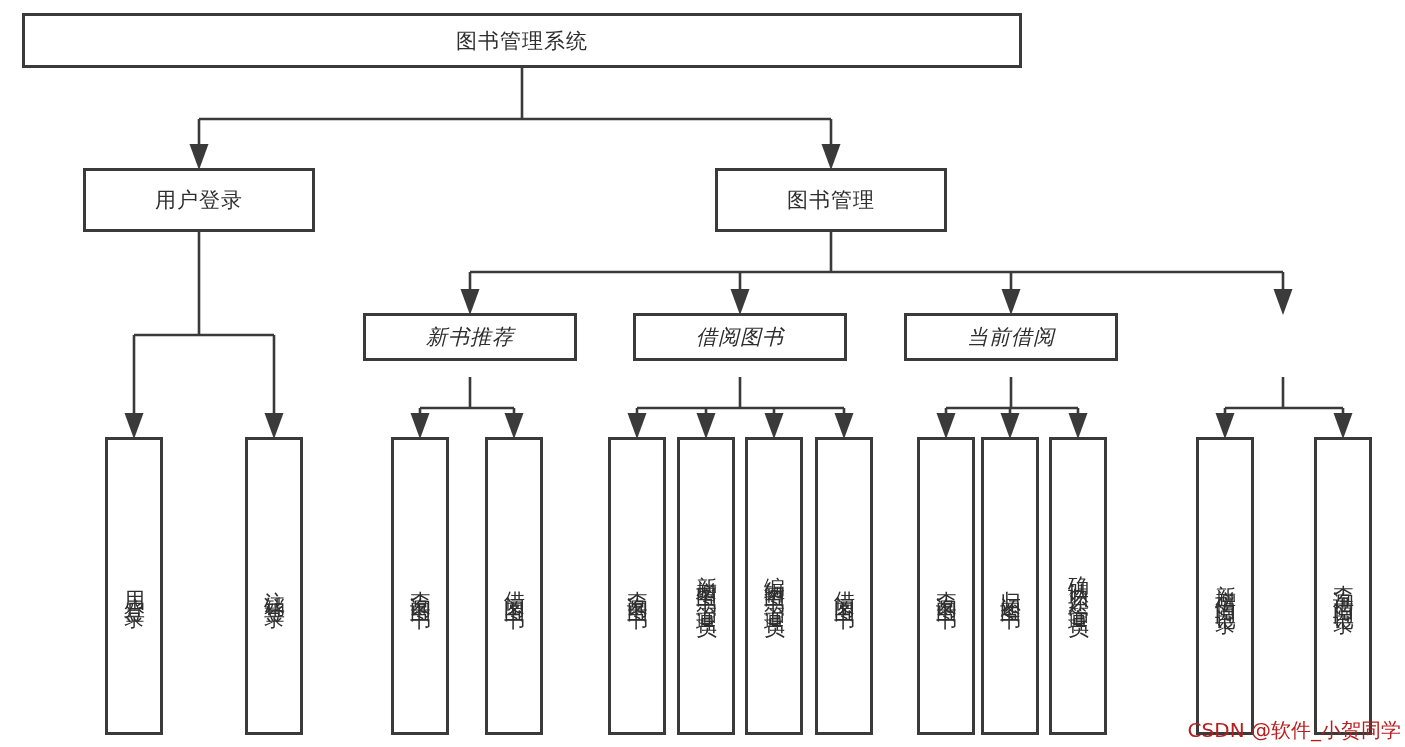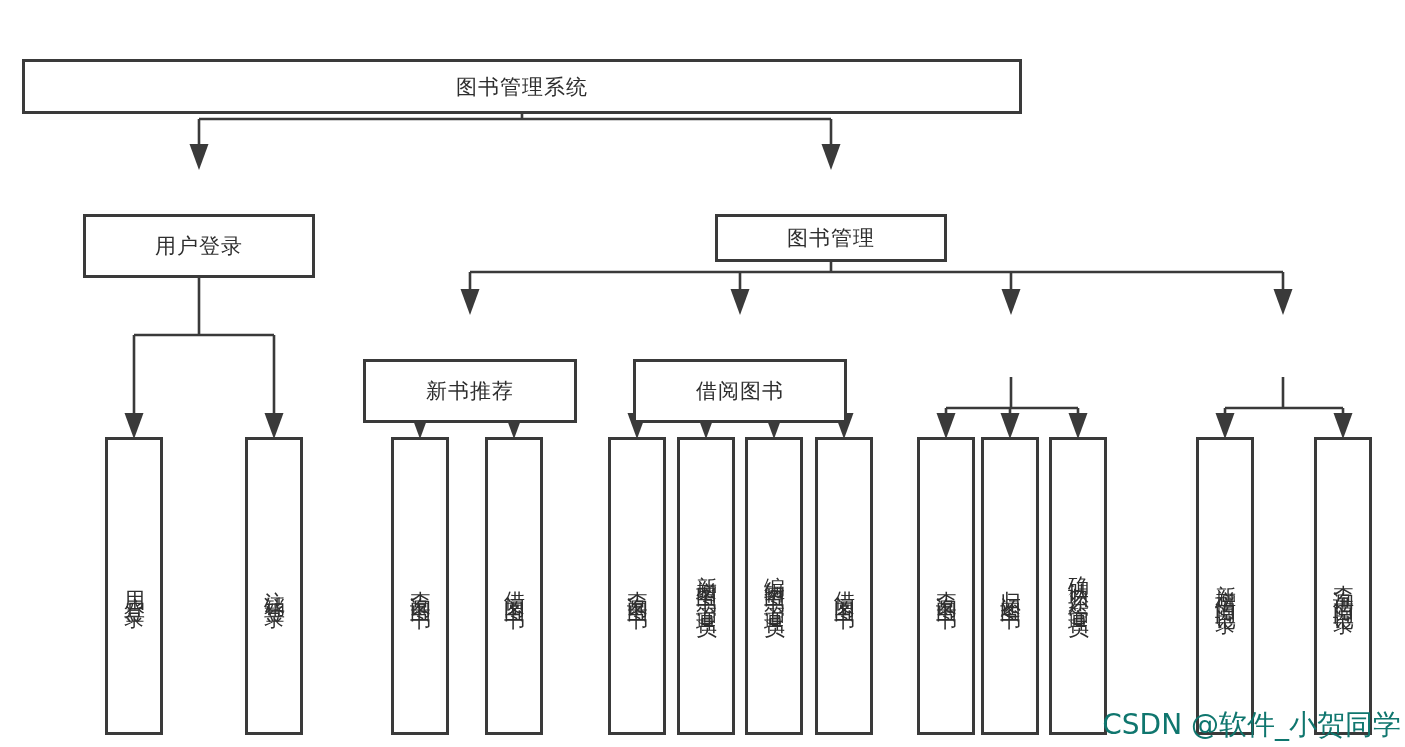--- a/index.html
+++ b/index.html
@@ -15,50 +15,50 @@
     position:absolute;
     box-sizing:border-box;
     background:#ffffff;
     border:3px solid #3a3a3a;
     display:flex;
     align-items:center;
     justify-content:center;
     color:#2e2e2e;
     z-index:2;
   }
-  .hbox{font-size:21px;letter-spacing:1px;margin-top:46px;}
+  .hbox{font-size:21px;letter-spacing:1px;}
   .vbox{
     width:58px;top:437px;height:298px;
     writing-mode:vertical-rl;
     font-size:21px;
     letter-spacing:6px;
     line-height:1;
   }
   
   .root{left:22px;top:13px;width:1000px;height:55px;}
   .l2-0{left:83px;top:168px;width:232px;height:64px;}
-  .l2-1{left:715px;top:168px;width:232px;height:48px;}
-  .l3{top:313px;width:214px;height:64px;}
+  .l2-1{left:715px;top:168px;width:232px;height:64px;}
+  .l3{top:313px;width:214px;height:48px;font-style:italic;}
   .l3-0{left:363px;}
   .l3-1{left:633px;}
   .l3-2{left:904px;}
   .l3-3{left:1176px;}
   
   .lf-0{left:105px;}  .lf-1{left:245px;}
   .lf-2{left:391px;}  .lf-3{left:485px;}
   .lf-4{left:608px;}  .lf-5{left:677px;}
   .lf-6{left:745px;}  .lf-7{left:815px;}
   .lf-8{left:917px;}  .lf-9{left:981px;}
   .lf-10{left:1049px;}
   .lf-11{left:1196px;} .lf-12{left:1314px;}
   .watermark{
     position:absolute;
     right:4px;bottom:3px;
-    color:#0f766e;
-    font-size:28px;
+    color:#b91c1c;
+    font-size:20px;
     z-index:3;
     white-space:nowrap;
   }
   .wire{stroke:#3a3a3a;stroke-width:2.6;fill:none;}
   .arrow{fill:#3a3a3a;stroke:none;}
 </style>
 </head>
 <body>
 
 <div id="canvas">
@@ -109,20 +109,23 @@
   <div class="box hbox l2-1">
     <span>图书管理</span>
   </div>
 
   <div class="box hbox l3 l3-0">
     <span>新书推荐</span>
   </div>
   <div class="box hbox l3 l3-1">
     <span>借阅图书</span>
   </div>
+  <div class="box hbox l3 l3-2">
+    <span>当前借阅</span>
+  </div>
 
   <div class="box vbox lf-0">用户登录</div>
   <div class="box vbox lf-1">注销登录</div>
   <div class="box vbox lf-2">查询图书</div>
   <div class="box vbox lf-3">借阅图书</div>
   <div class="box vbox lf-4">查询图书</div>
   <div class="box vbox lf-5">新增图书（管理员）</div>
   <div class="box vbox lf-6">编辑图书（管理员）</div>
   <div class="box vbox lf-7">借阅图书</div>
   <div class="box vbox lf-8">查询图书</div>

